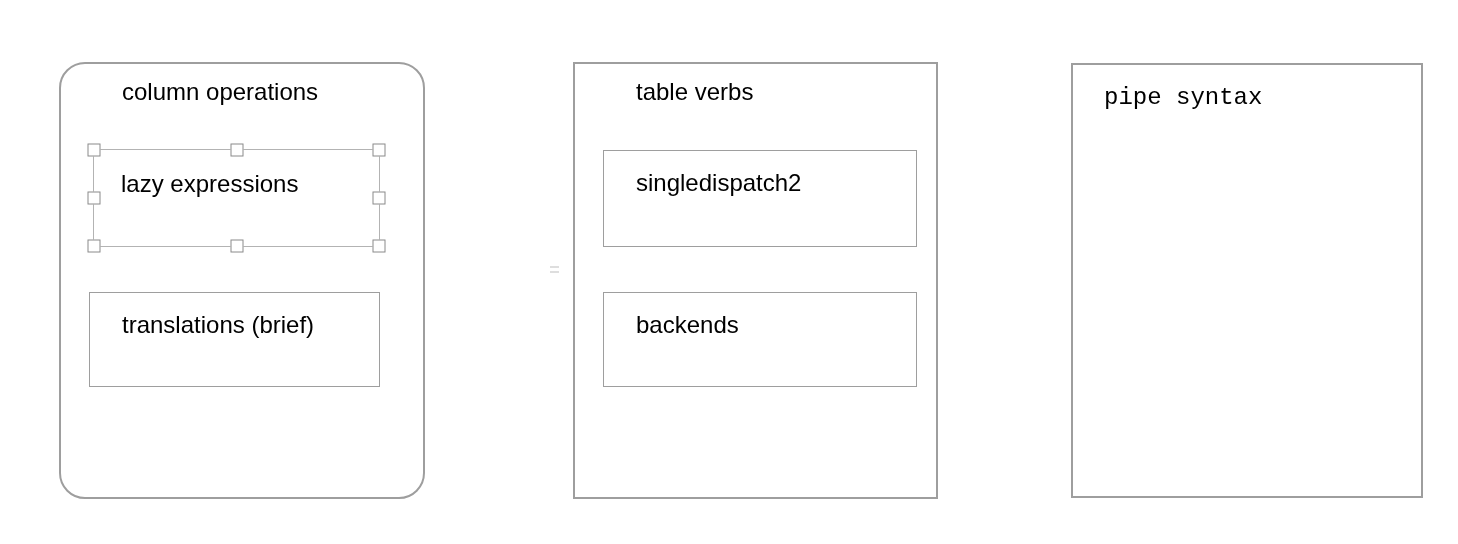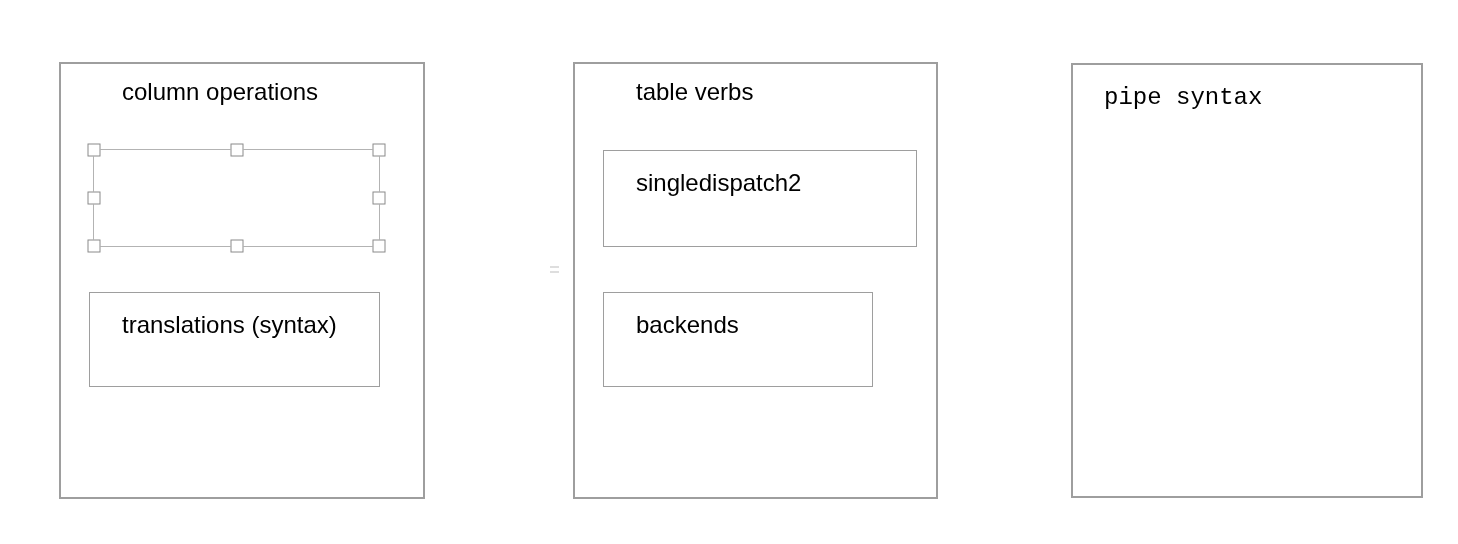--- a/index.html
+++ b/index.html
@@ -61,32 +61,32 @@
   .h-tl { left: 0;    top: 0; }
   .h-tm { left: 50%;  top: 0; }
   .h-tr { left: 100%; top: 0; }
   .h-ml { left: 0;    top: 50%; }
   .h-mr { left: 100%; top: 50%; }
   .h-bl { left: 0;    top: 100%; }
   .h-bm { left: 50%;  top: 100%; }
   .h-br { left: 100%; top: 100%; }
 
   
-  #panel-column-operations { left: 59px;  top: 62px; width: 366px; height: 437px; }
+  #panel-column-operations { left: 59px;  top: 62px; width: 366px; height: 437px; border-radius: 26px; }
   #panel-table-verbs       { left: 573px; top: 62px; width: 365px; height: 437px; padding-left: 46px; }
   #panel-pipe-syntax       { left: 1071px; top: 63px; width: 352px; height: 435px; }
 
   #panel-column-operations .panel-title { left: 61px; top: 14px; }
   #panel-table-verbs       .panel-title { left: 61px; top: 14px; }
   #panel-pipe-syntax       .panel-title { left: 31px; top: 19px; font-family: Liberation Mono, monospace; }
 
   #shape-lazy-expressions   { left: 32px; top: 85px;  width: 287px; height: 98px; }
   #shape-translations-brief { left: 28px; top: 228px; width: 291px; height: 95px; }
   #shape-singledispatch2    { left: 28px; top: 86px;  width: 314px; height: 97px; }
-  #shape-backends           { left: 28px; top: 228px; width: 270px; height: 95px; }
+  #shape-backends           { left: 28px; top: 228px; width: 314px; height: 95px; }
 
   .stray-mark {
     position: absolute;
     left: 550px;
     top: 266px;
     width: 9px;
     height: 8px;
   }
   .stray-mark::before, .stray-mark::after {
     content: "";
@@ -101,32 +101,33 @@
 </style>
 </head>
 <body>
 
 <div class="canvas">
 
   <div class="panel" id="panel-column-operations">
     <div class="panel-title">column operations</div>
 
     <div class="shape selected" id="shape-lazy-expressions">
+      <div class="shape-label">lazy expressions</div>
       <div class="handle h-tl"></div>
       <div class="handle h-tm"></div>
       <div class="handle h-tr"></div>
       <div class="handle h-ml"></div>
       <div class="handle h-mr"></div>
       <div class="handle h-bl"></div>
       <div class="handle h-bm"></div>
       <div class="handle h-br"></div>
     </div>
 
     <div class="shape" id="shape-translations-brief">
-      <div class="shape-label">translations (syntax)</div>
+      <div class="shape-label">translations (brief)</div>
     </div>
   </div>
 
   <div class="panel" id="panel-table-verbs">
     <div class="panel-title">table verbs</div>
 
     <div class="shape" id="shape-singledispatch2">
       <div class="shape-label">singledispatch2</div>
     </div>
 

